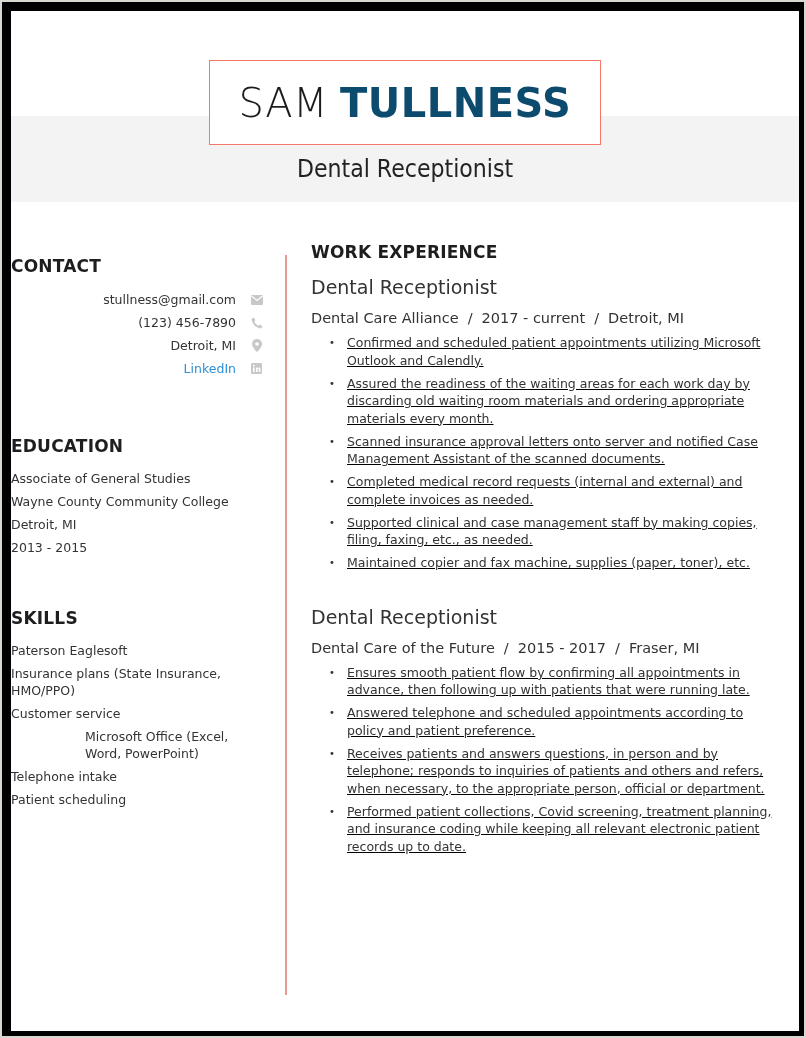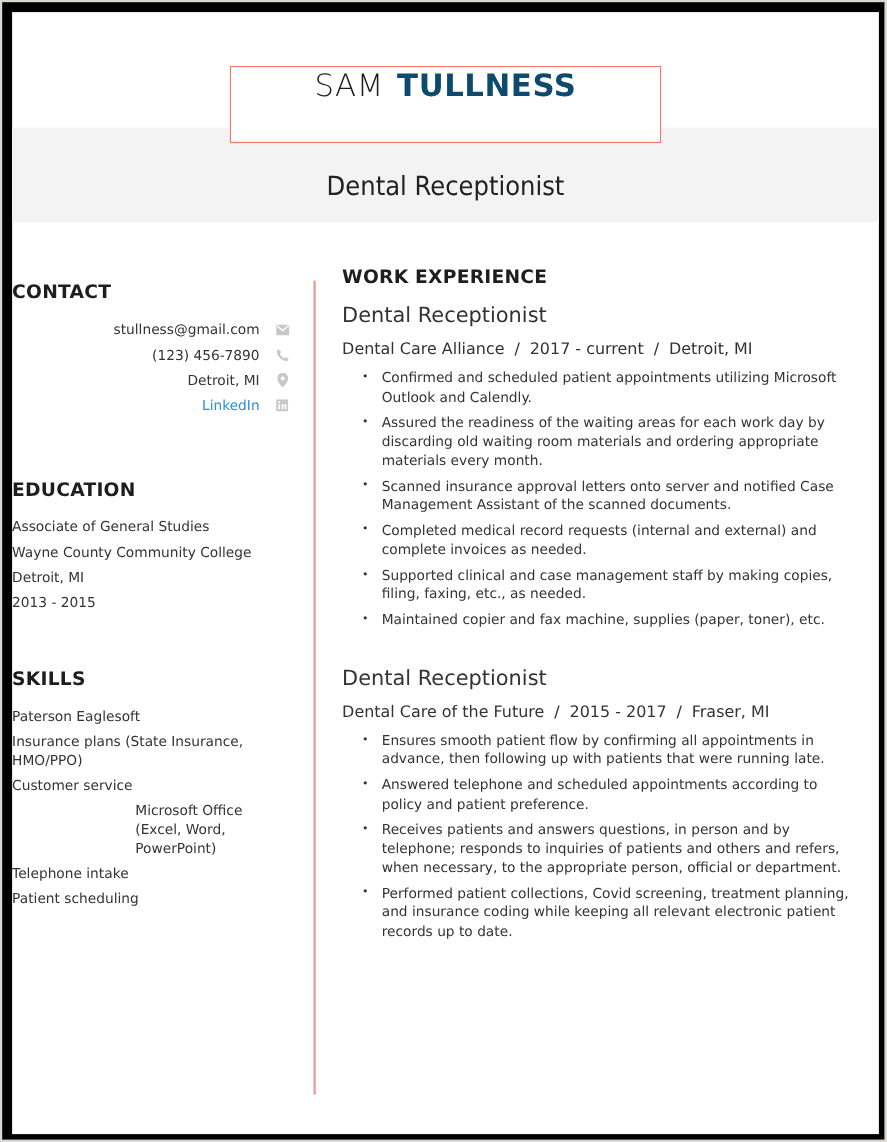--- a/index.html
+++ b/index.html
@@ -15,24 +15,24 @@
     .page {
       position: absolute; left: 9px; top: 9px; width: 788px; height: 1020px;
       background: #fff; overflow: hidden;
     }
     
     .band {
       position: absolute; left: 0; top: 105px; width: 788px; height: 86px;
       background: #f3f3f3;
     }
     .name-box {
-      position: absolute; left: 198px; top: 49px; width: 392px; height: 70px;
+      position: absolute; left: 198px; top: 49px; width: 392px; height: 85px;
       border: 1.5px solid #f4776a; background: #fff;
-      display: flex; align-items: flex-start; justify-content: center;
-      font-family: "DejaVu Sans", sans-serif; font-size: 28px; letter-spacing: 0.5px;
+      display: flex; align-items: center; justify-content: center;
+      font-family: "DejaVu Sans", sans-serif; font-size: 40px; letter-spacing: 0.5px;
     }
     .name-first { color: #1c1c1c; font-weight: 300; margin-right: 12px; }
     .name-last { color: #0c4a6e; font-weight: bold; }
     .title {
       position: absolute; left: 0; top: 144px; width: 788px; text-align: center;
       font-family: "DejaVu Sans", sans-serif; font-size: 24px; color: #222;
       transform: scaleX(0.92);
     }
     
     .left {
@@ -59,21 +59,21 @@
       background: #e59a94;
     }
     
     .right {
       position: absolute; left: 300px; top: 231px; width: 470px;
       font-family: "DejaVu Sans", sans-serif;
     }
     .job-title { font-size: 19px; color: #333; margin-top: 14px; }
     .job-meta { font-size: 14.5px; color: #333; margin-top: 12px; }
     .job-meta .sep { margin: 0 9px; }
-    .bullets { list-style: none; margin-top: 8px; padding-left: 18px; }
+    .bullets { list-style: none; margin-top: 8px; padding-left: 18px; text-decoration: underline; }
     .bullets li {
       position: relative; padding-left: 18px; font-size: 12.5px; color: #333;
       line-height: 17.5px; margin-bottom: 5.5px;
     }
     .bullets li::before {
       content: "•"; position: absolute; left: 0; top: 0; font-size: 10px; color: #333;
     }
   </style>
 </head>
 <body>
@@ -142,21 +142,21 @@
       <div class="plain">Detroit, MI</div>
       <div class="plain">2013 - 2015</div>
     </section>
 
     <section style="margin-top:52px;">
       <div class="sec-head">SKILLS</div>
       <div style="height:14px"></div>
       <div class="plain">Paterson Eaglesoft</div>
       <div class="plain" style="">Insurance plans (State Insurance, HMO/PPO)</div>
       <div class="plain">Customer service</div>
-      <div class="plain" style="padding-left:112px;">Microsoft Office (Excel, Word, PowerPoint)</div>
+      <div class="plain" style="padding-left:74px;">Microsoft Office (Excel, Word, PowerPoint)</div>
       <div class="plain">Telephone intake</div>
       <div class="plain">Patient scheduling</div>
     </section>
   </div>
 
   <div class="divider"></div>
 
   <div class="right">
     <div class="sec-head">WORK EXPERIENCE</div>
 

